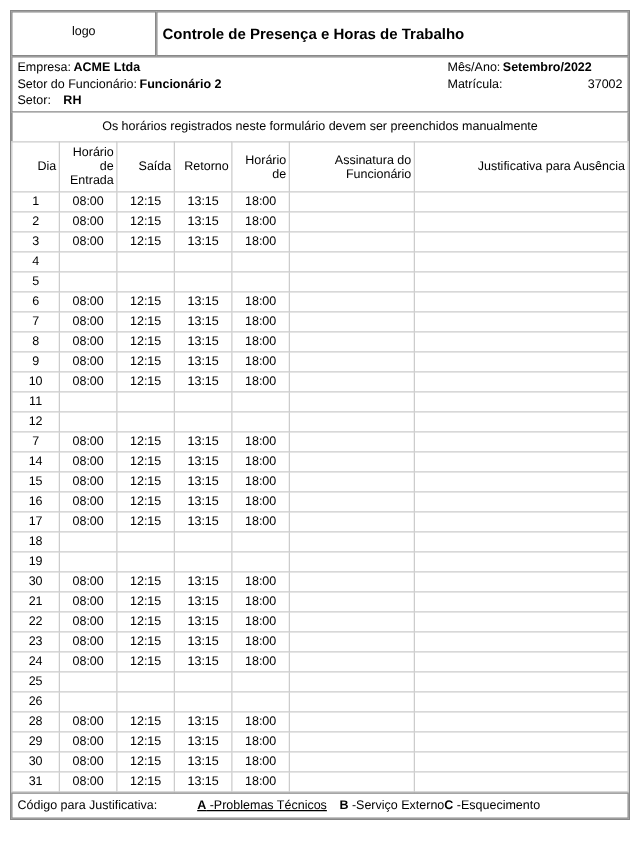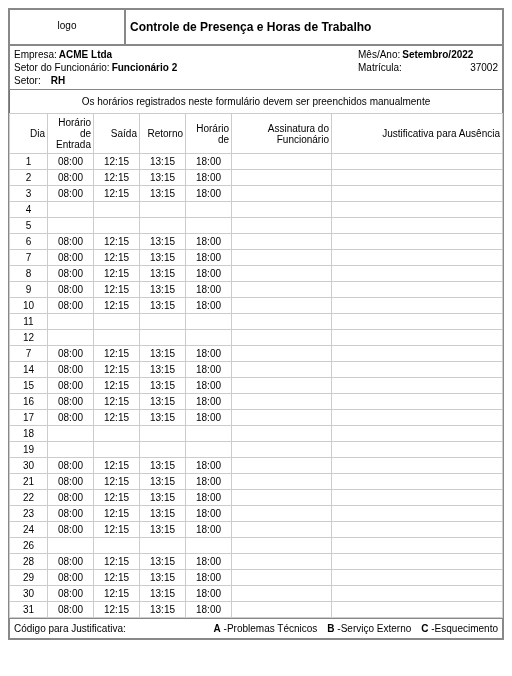--- a/index.html
+++ b/index.html
@@ -74,21 +74,21 @@
   }
   .col-dia   { width: 38px; }
   .col-time  { width: 46px; }
   .col-sig   { width: 100px; }
   .col-just  { width: auto; }
   .footer-codes {
     border: 1px solid #888;
     padding: 4px 4px;
     font-size: 10px;
   }
-  .codes-line { display:flex; gap:10px; flex-wrap:wrap;justify-content:space-between;}
+  .codes-line { display:flex; gap:22px; flex-wrap:wrap;}
   .code-item b { font-weight: bold; }
 </style>
 </head>
 <body>
 
 <div class="outer">
 
   <div class="head-row">
     <div class="logo-cell">logo</div>
     <div class="title-cell">Controle de Presença e Horas de Trabalho</div>
@@ -349,20 +349,29 @@
         <tr>
           <td>24</td>
           <td>08:00</td>
           <td>12:15</td>
           <td>13:15</td>
           <td>18:00</td>
           <td></td>
           <td></td>
         </tr>
         <tr>
+          <td>25</td>
+          <td></td>
+          <td></td>
+          <td></td>
+          <td></td>
+          <td></td>
+          <td></td>
+        </tr>
+        <tr>
           <td>26</td>
           <td></td>
           <td></td>
           <td></td>
           <td></td>
           <td></td>
           <td></td>
         </tr>
         <tr>
           <td>28</td>
@@ -399,17 +408,17 @@
           <td>18:00</td>
           <td></td>
           <td></td>
         </tr>
       </tbody>
   </table>
 
   <div class="footer-codes">
     <div class="codes-line">
       <span>Código para Justificativa:</span>
-      <span id="codes-span"><span class="code-item" style="margin-left: 0;"><b>A</b> -Problemas Técnicos</span><span class="code-item" style="margin-left: 10px;"><b>B</b> -Serviço Externo</span><span class="code-item" style="margin-left: 10px;"><b>C</b> -Esquecimento</span></span>
+      <span id="codes-span"><span class="code-item" style="margin-left: 10px; text-decoration: underline;"><b>A</b> -Problemas Técnicos</span><span class="code-item" style="margin-left: 10px;"><b>B</b> -Serviço Externo</span><span class="code-item" style="margin-left: 0;"><b>C</b> -Esquecimento</span></span>
     </div>
   </div>
 
 </div>
 
 </body></html>

